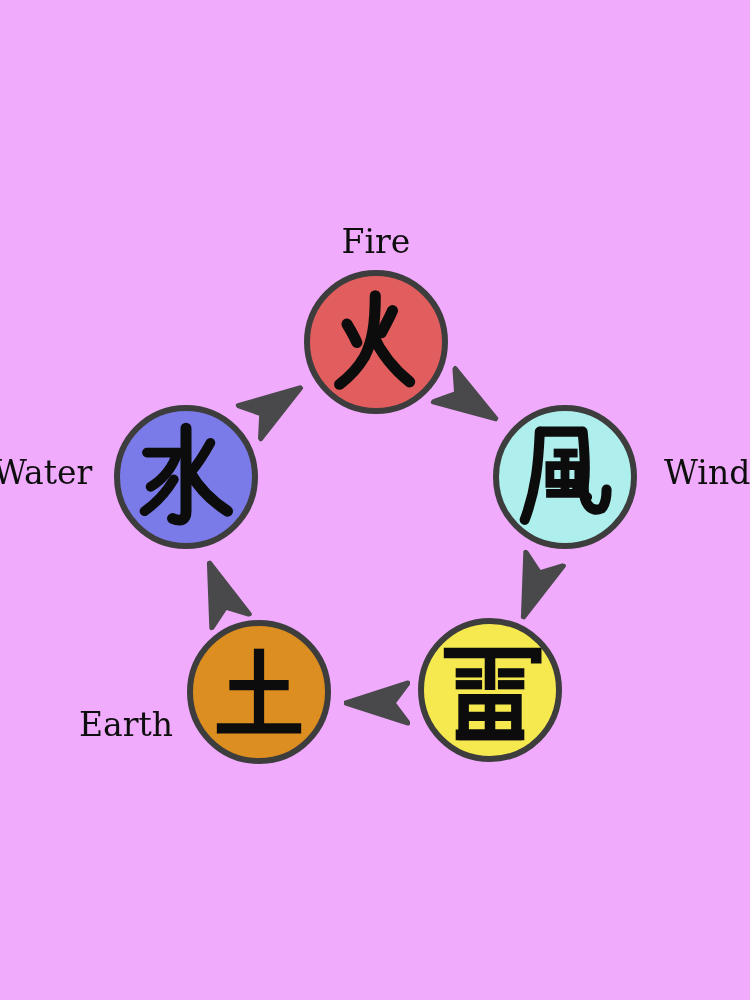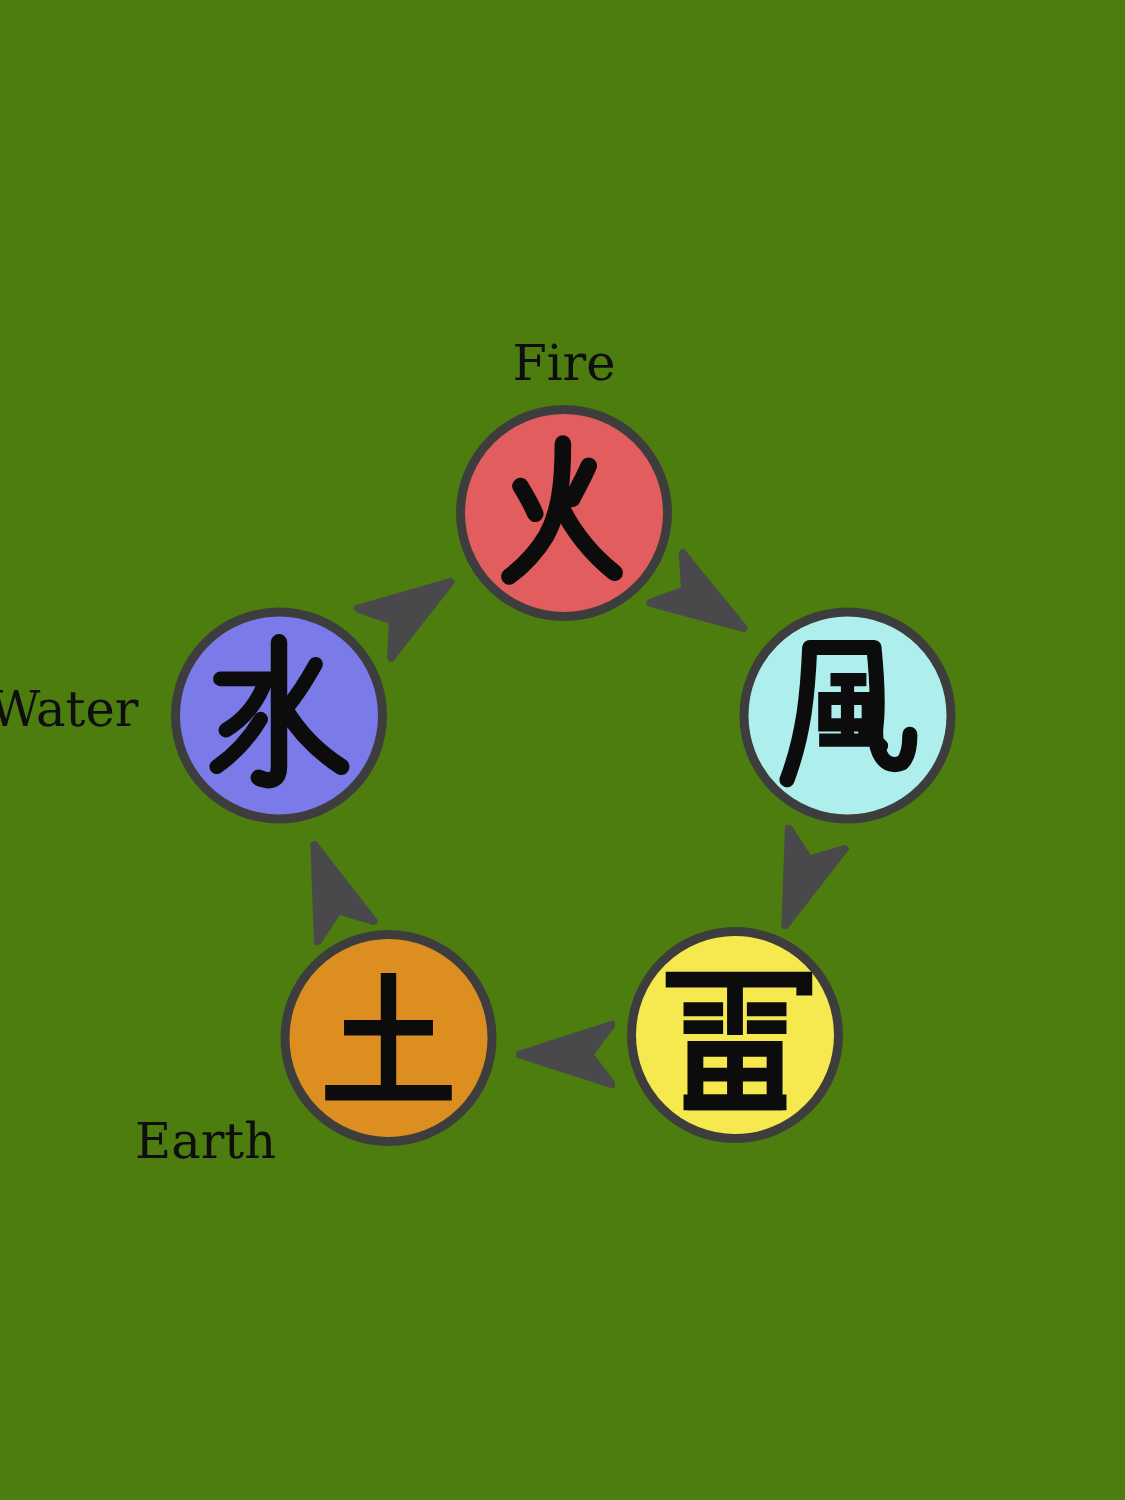--- a/index.html
+++ b/index.html
@@ -32,24 +32,25 @@
   .arrow{position:absolute;width:66px;height:46px;}
   .arrow svg{display:block;}
   .arrow path{
     fill:#49494b;stroke:#49494b;
     stroke-width:5;stroke-linejoin:round;
   }
 </style>
 </head>
 <body>
 
-<div id="stage" style="background-color: #4d7c0f;">
+<div id="stage" style="background-color: #f0abfc;">
 
   <div class="elem-label" style="left:300px;top:224px;width:152px;text-align:center;">Fire</div>
-  <div class="elem-label" style="left:79px;top:743px;margin-left:11px;">Earth</div>
+  <div class="elem-label" style="left:664px;top:455px;">Wind</div>
+  <div class="elem-label" style="left:79px;top:707px;">Earth</div>
   <div class="elem-label" style="left:-7px;top:455px;">Water</div>
 
   <div class="node-circle" style="left: 304px; top: 270px; background-color: rgb(226, 93, 93);">
     <span class="kanji-char">火</span>
     <svg class="kanji-svg" width="123" height="123" viewBox="0 0 100 100">
       <path d="M26,35 C29,40 32,45 34,50" stroke-width="9" stroke-linecap="round"></path>
       <path d="M63,24 C60,31 57,36 54,42" stroke-width="9" stroke-linecap="round"></path>
       <path d="M49,12 C49,34 47,49 40,62 C34,72 28,78 20,84" stroke-width="9" stroke-linecap="round"></path>
       <path d="M47,44 C53,57 62,70 77,82" stroke-width="9" stroke-linecap="round"></path>
     </svg>

